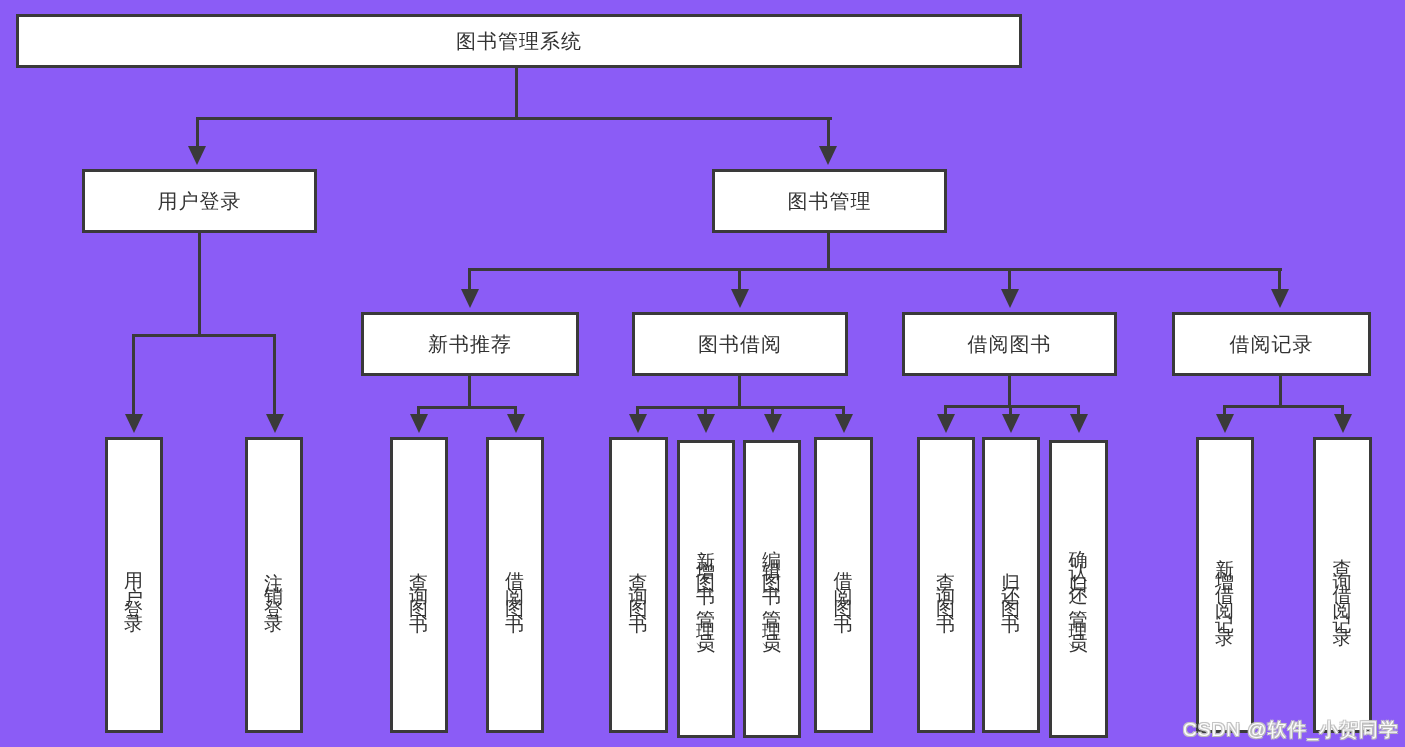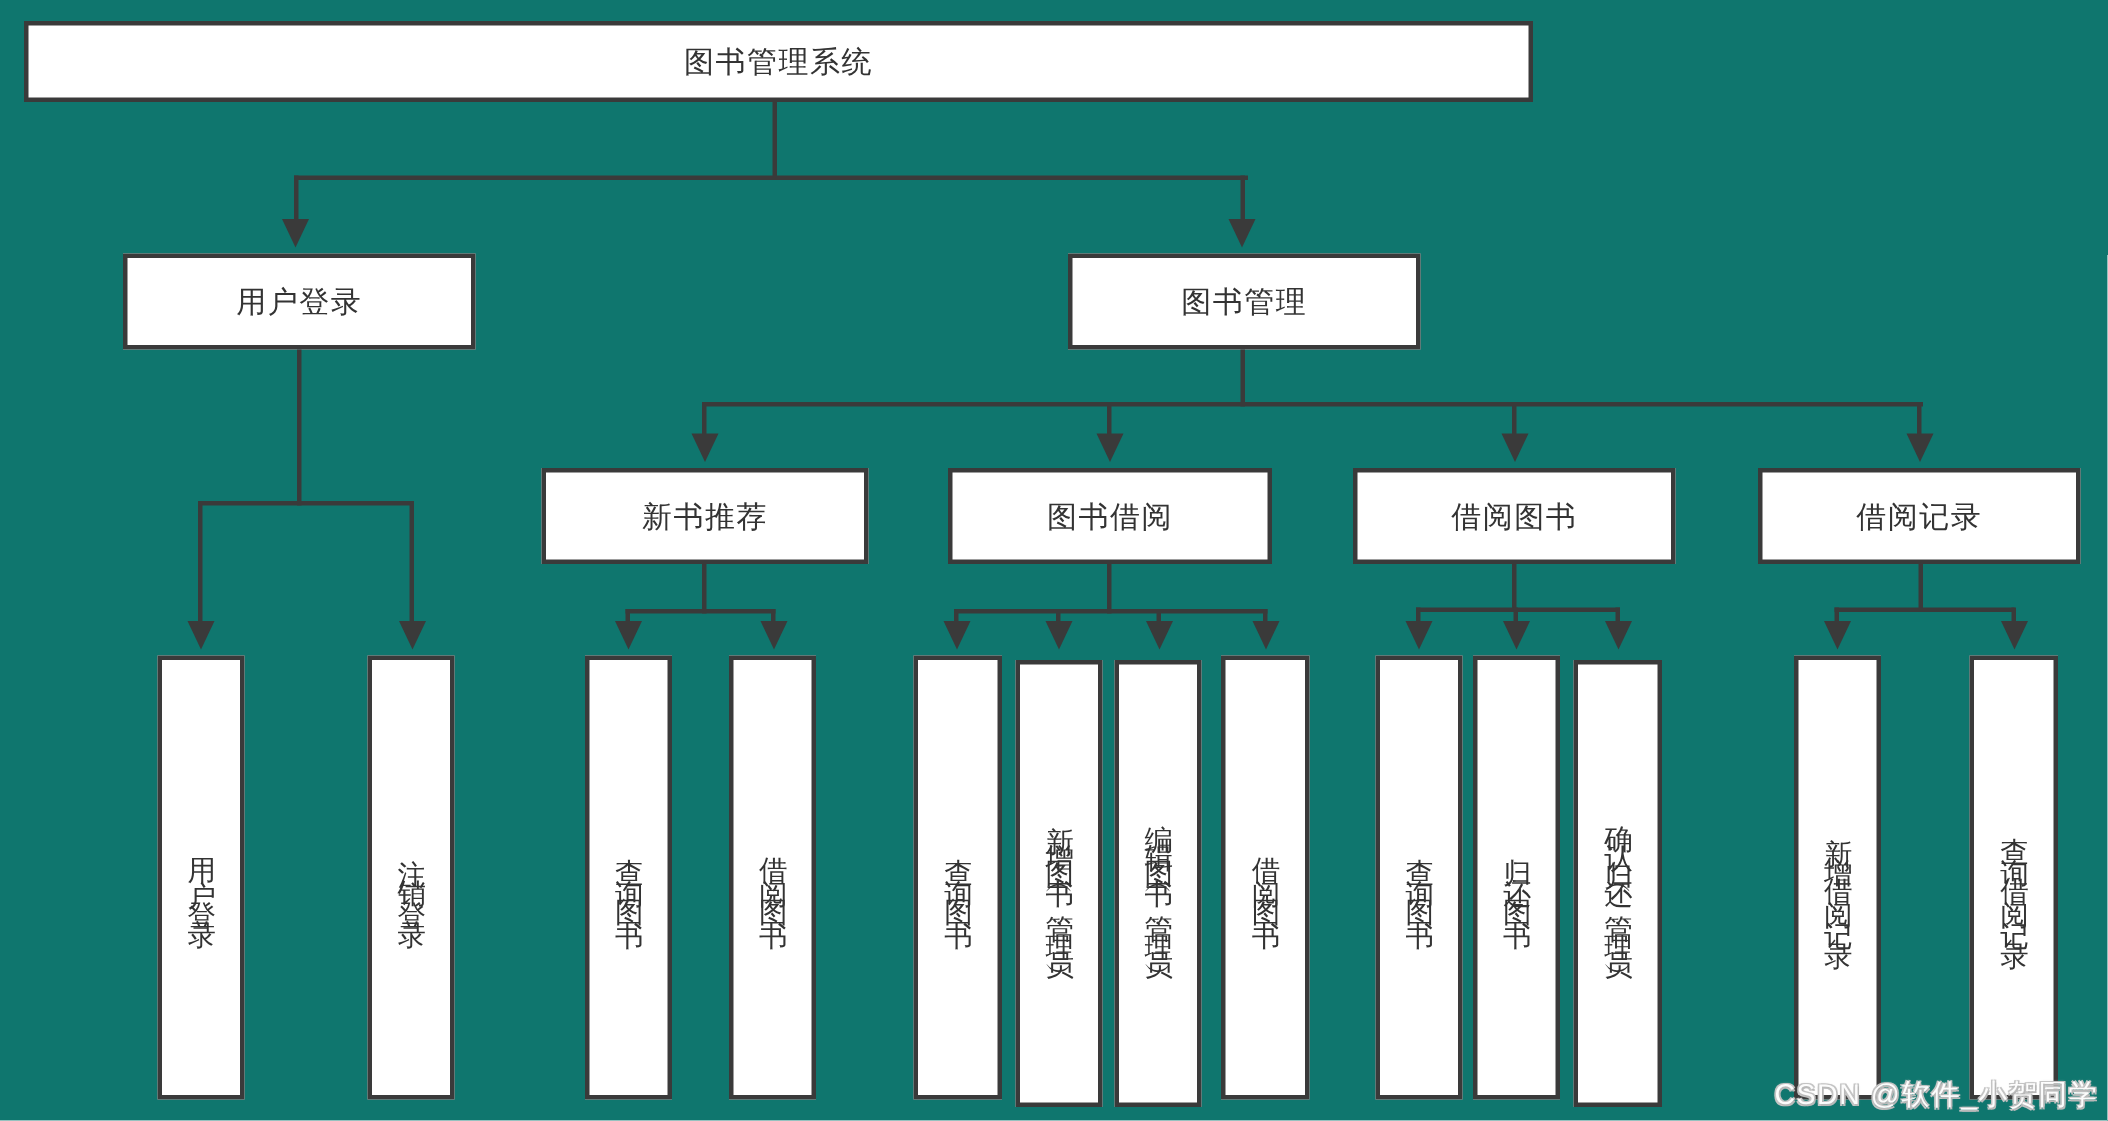--- a/index.html
+++ b/index.html
@@ -1,19 +1,19 @@
 <!DOCTYPE html>
 <html><head>
 <meta charset="utf-8">
 <style>
   html,body{margin:0;padding:0;background:#ffffff;}
   .canvas{
     position:relative;
     width:1405px;height:747px;
-    background:#0f766e;
+    background:#8b5cf6;
     font-family:"Liberation Sans","DejaVu Sans",sans-serif;
     color:#333333;
     overflow:hidden;
   }
   .box{
     position:absolute;
     box-sizing:border-box;
     border:3px solid #3a3a3a;
     background:#ffffff;
     display:flex;
@@ -64,21 +64,21 @@
 <div class="canvas">
 
   <div class="box" style="left:16px;top:14px;width:1006px;height:54px">图书管理系统</div>
 
   <div class="box" style="left:82px;top:169px;width:235px;height:64px">用户登录</div>
   <div class="box" style="left:712px;top:169px;width:235px;height:64px">图书管理</div>
 
   <div class="box" style="left:632px;top:312px;width:216px;height:64px">图书借阅</div>
   <div class="box" style="left:361px;top:312px;width:218px;height:64px">新书推荐</div>
   <div class="box" style="left:902px;top:312px;width:215px;height:64px">借阅图书</div>
-  <div class="box" style="left:1172px;top:312px;width:215px;height:64px">借阅记录</div>
+  <div class="box" style="left:1172px;top:312px;width:199px;height:64px">借阅记录</div>
 
   <div class="box vbox" style="left:105px;top:437px;width:58px;height:296px">用户登录</div>
   <div class="box vbox" style="left:245px;top:437px;width:58px;height:296px">注销登录</div>
 
   <div class="box vbox" style="left:390px;top:437px;width:58px;height:296px">查询图书</div>
   <div class="box vbox" style="left:486px;top:437px;width:58px;height:296px">借阅图书</div>
 
   <div class="box vbox" style="left:609px;top:437px;width:59px;height:296px">查询图书</div>
   <div class="box vbox" style="left:677px;top:440px;width:58px;height:298px;letter-spacing:12px">新增图书（管理员）</div>
   <div class="box vbox" style="left:743px;top:440px;width:58px;height:298px;letter-spacing:12px">编辑图书（管理员）</div>

